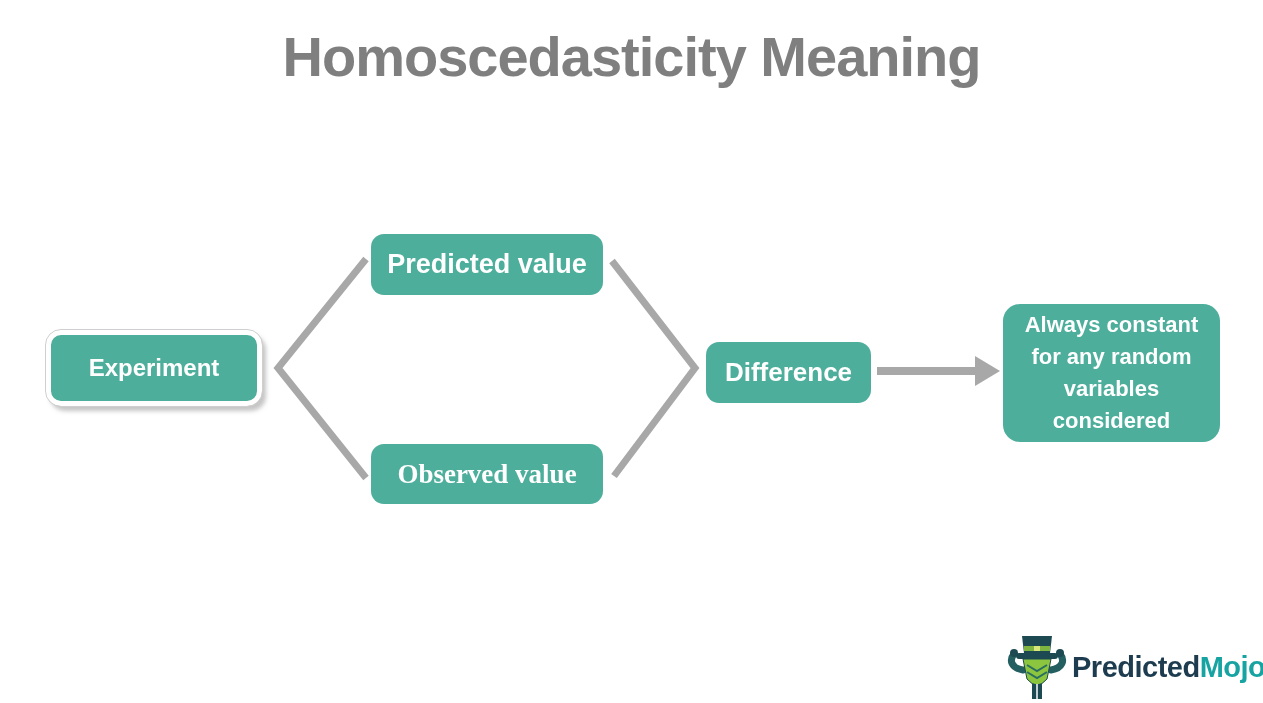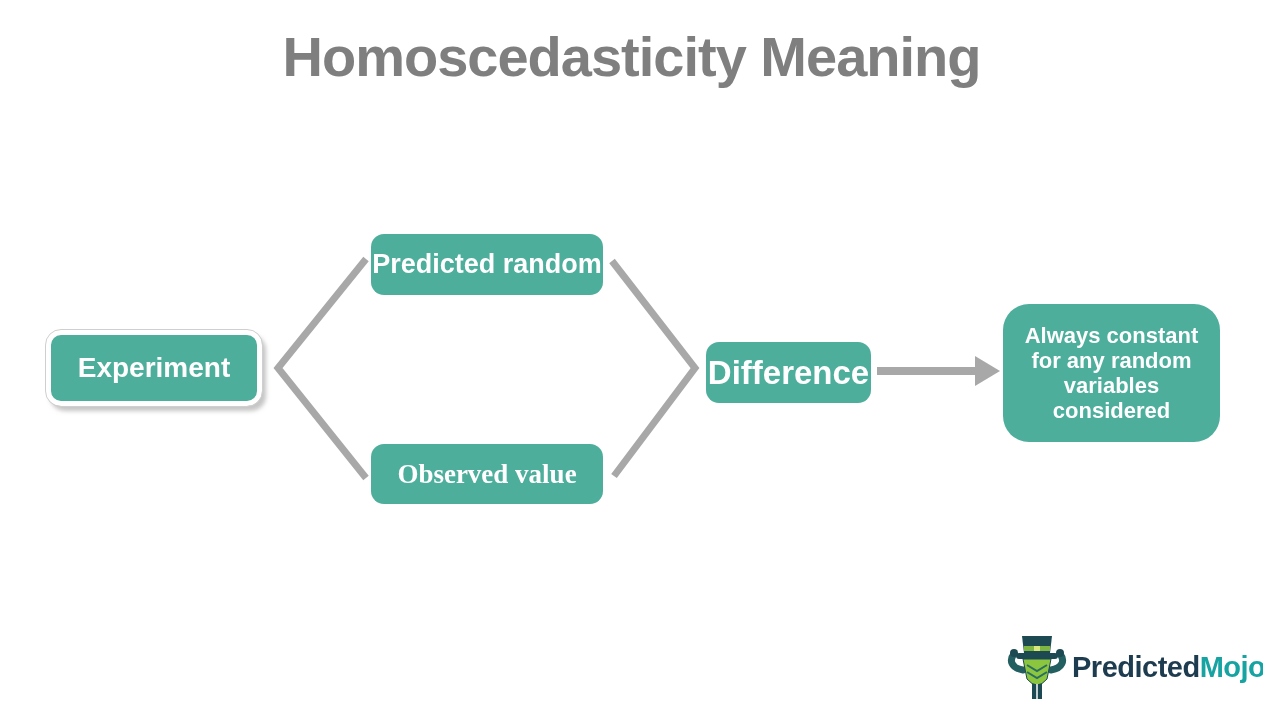--- a/index.html
+++ b/index.html
@@ -45,48 +45,48 @@
     font-weight: 700;
     display: flex;
     align-items: center;
     justify-content: center;
     text-align: center;
     border-radius: 13px;
   }
   .node-experiment {
     left: 46px; top: 330px;
     width: 216px; height: 76px;
-    font-size: 28px;
+    font-size: 24px;
     border: 5px solid #ffffff;
     outline: 1px solid #cfcfcf;
     border-radius: 15px;
     box-shadow: 4px 5px 4px rgba(150,150,150,0.55);
   }
   .node-predicted {
     left: 371px; top: 234px;
     width: 232px; height: 61px;
     font-size: 27px;
   }
   .node-observed {
     left: 371px; top: 444px;
     width: 232px; height: 60px;
     font-size: 27px;
     font-family: Liberation Serif, serif;
   }
   .node-difference {
     left: 706px; top: 342px;
     width: 165px; height: 61px;
-    font-size: 33px;
+    font-size: 26px;
   }
   .node-result {
     left: 1003px; top: 304px;
     width: 217px; height: 138px;
     font-size: 22px;
-    line-height: 25px;
-    border-radius: 26px;
+    line-height: 32px;
+    border-radius: 17px;
   }
   .node-result .wrap { width: 190px; }
 
   
   .logo {
     position: absolute;
     left: 1006px; top: 634px;
     display: flex;
     align-items: center;
   }
@@ -116,21 +116,21 @@
 
     <line x1="877" y1="371" x2="977" y2="371" stroke="#a8a8a8" stroke-width="8"></line>
     <polygon points="975,356 1000,371 975,386" fill="#a8a8a8"></polygon>
   </svg>
 
   <div class="node node-experiment">
     <span>Experiment</span>
   </div>
 
   <div class="node node-predicted">
-    <span>Predicted random</span>
+    <span>Predicted value</span>
   </div>
 
   <div class="node node-observed">
     <span>Observed value</span>
   </div>
 
   <div class="node node-difference">
     <span>Difference</span>
   </div>
 

